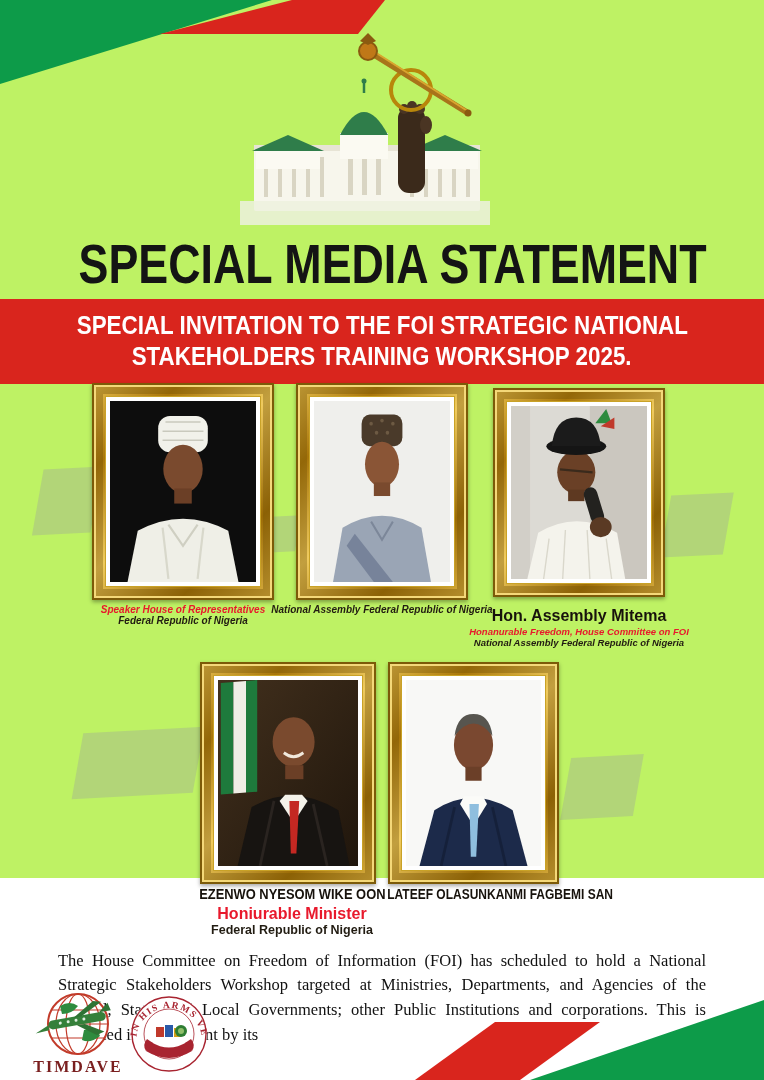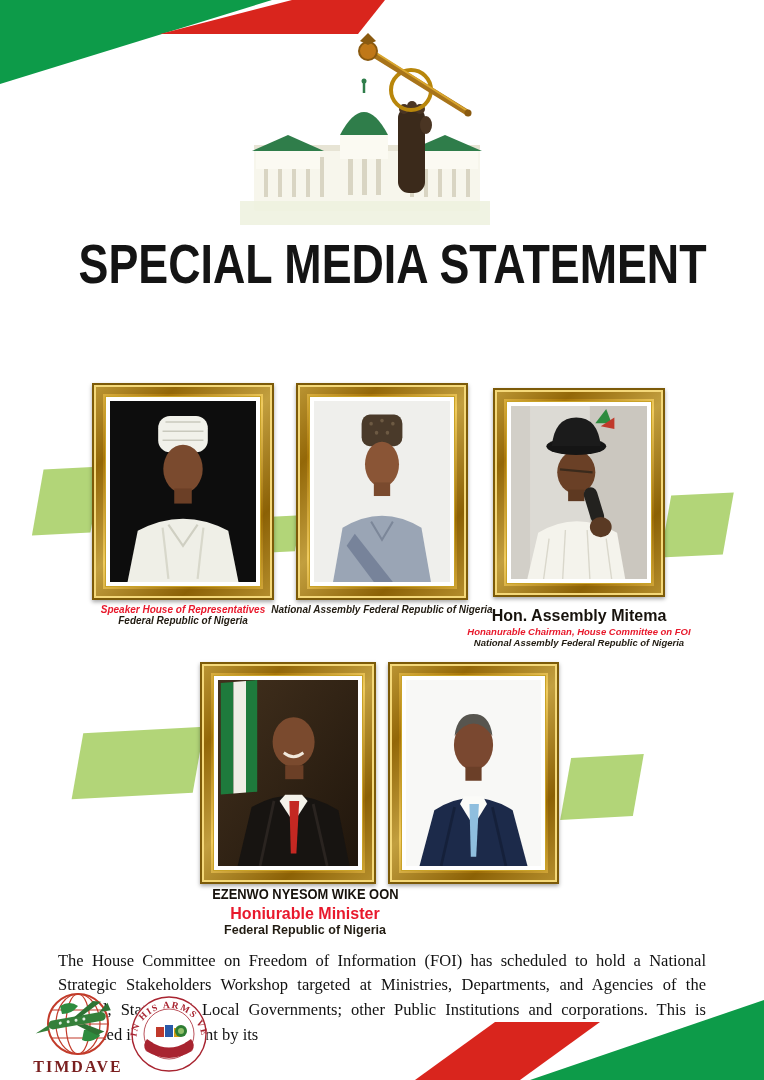--- a/index.html
+++ b/index.html
@@ -1,18 +1,18 @@
 <!DOCTYPE html>
 <html><head>
 <meta charset="utf-8">
 <style>
   html,body{margin:0;padding:0;background:#888;}
   .poster{
     position:relative;width:764px;height:1080px;margin:0 auto;
-    background:#ffffff;overflow:hidden;
+    background:#bef264;overflow:hidden;
     font-family:"Liberation Sans",sans-serif;
   }
   
   .deco{position:absolute;}
   .green-top{left:0;top:0;width:290px;height:90px;background:#0d9b49;
     clip-path:polygon(0 0,272px 0,0 84px);}
   .red-top{left:0;top:0;width:420px;height:40px;background:#d9251d;
     clip-path:polygon(292px 0,385px 0,358px 34px,160px 34px);}
   .white-bottom{left:0;top:878px;width:764px;height:202px;background:#ffffff;}
   .red-bottom{left:380px;top:1018px;width:260px;height:62px;background:#d9251d;
@@ -54,21 +54,21 @@
   .row1 .name{font-size:16px;margin-bottom:2px;}
   .row1 .role,.row1 .org{font-style:italic;font-size:10px;}
   .cap3 .role,.cap3 .org{font-size:9.5px;}
   .row2 .name{font-size:15px;margin-bottom:2px;}
   .row2 .role{font-size:16px;}
   .row2 .org{font-size:12.5px;}
   .cap1{left:43px;top:604px;width:280px;}
   .cap2{left:242px;top:604px;width:280px;}
   .cap2 .role{max-width:228px;}
   .cap3{left:458px;top:607px;width:242px;}
-  .cap4{left:185px;top:886px;width:240px;}
+  .cap4{left:172px;top:886px;width:240px;}
   .cap5{left:359px;top:886px;width:230px;}
   .cap5 .role{max-width:212px;}
   
   .body-text{position:absolute;left:58px;top:932px;width:648px;z-index:3;
     font-family:"Liberation Serif",serif;font-size:16.5px;line-height:1.5;color:#111;
     text-align:justify;}
   
   .logo{position:absolute;z-index:3;}
   .logo-timdave{left:26px;top:990px;}
   .logo-iha{left:120px;top:993px;}
@@ -136,20 +136,24 @@
       <circle cx="128" cy="18" r="9" fill="#c07818" stroke="#8a5a10" stroke-width="2"></circle>
       <polygon points="120,8 128,0 136,8 128,12" fill="#8a5a10"></polygon>
       <circle cx="228" cy="80" r="3.5" fill="#8a5a10"></circle>
     </svg>
   </div>
 
   <div class="title">
     <span class="cond">SPECIAL MEDIA STATEMENT</span>
   </div>
 
+  <div class="banner">
+    <span class="cond2">SPECIAL INVITATION TO THE FOI STRATEGIC NATIONAL</span><br>
+    <span class="cond2">STAKEHOLDERS TRAINING WORKSHOP 2025.</span>
+  </div>
 
   <div class="frame" style="left:92px;top:383px;width:182px;height:217px;">
     <div class="mat">
       <div class="photo">
         <svg viewBox="0 0 100 120" preserveAspectRatio="none">
           <rect width="100" height="120" fill="#0d0d0d"></rect>
           <rect x="33" y="10" width="34" height="24" rx="8" fill="#f1f1ea"></rect>
           <g stroke="#c9c9bd" stroke-width="1">
               <line x1="38" y1="14" x2="62" y2="14"></line>
               <line x1="36" y1="20" x2="64" y2="20"></line>
@@ -219,21 +223,21 @@
 
   <div class="cap row1 cap1">
     <span class="role">Speaker House of Representatives</span>
     <span class="org">Federal Republic of Nigeria</span>
   </div>
   <div class="cap row1 cap2">
     <span class="org">National Assembly Federal Republic of Nigeria</span>
   </div>
   <div class="cap row1 cap3">
     <span class="name">Hon. Assembly Mitema</span>
-    <span class="role">Honanurable Chairman, House Committee on FOI</span>
+    <span class="role">Honanurable Freedom, House Committee on FOI</span>
     <span class="org">National Assembly Federal Republic of Nigeria</span>
   </div>
 
   <div class="frame" style="left:200px;top:662px;width:176px;height:222px;">
     <div class="mat">
       <div class="photo">
         <svg viewBox="0 0 100 120" preserveAspectRatio="none">
           <defs>
               <linearGradient id="wbg" x1="0" y1="0" x2="1" y2="1">
             <stop offset="0" stop-color="#42301d"></stop>
@@ -276,20 +280,21 @@
       </div>
     </div>
   </div>
 
   <div class="cap row2 cap4">
     <span class="name"><span class="cond2">EZENWO NYESOM WIKE OON</span></span>
     <span class="role">Honiurable Minister</span>
     <span class="org">Federal Republic of Nigeria</span>
   </div>
   <div class="cap row2 cap5">
+    <span class="name"><span class="cond">LATEEF OLASUNKANMI FAGBEMI SAN</span></span>
   </div>
 
   <p class="body-text">The House Committee on Freedom of Information (FOI) has scheduled to hold a National Strategic Stakeholders Workshop targeted at Ministries, Departments, and Agencies of the Federal, States and Local Governments; other Public Institutions and corporations. This is contained in a statement by its</p>
 
   <div class="logo logo-timdave">
     <svg width="122" height="88" viewBox="0 0 122 88">
       <circle cx="52" cy="34" r="30" fill="#ffffff" stroke="#c23b2a" stroke-width="2"></circle>
       <ellipse cx="52" cy="34" rx="12" ry="30" fill="none" stroke="#c23b2a" stroke-width="1.2"></ellipse>
       <ellipse cx="52" cy="34" rx="22" ry="30" fill="none" stroke="#c23b2a" stroke-width="1.2"></ellipse>
       <line x1="22" y1="34" x2="82" y2="34" stroke="#c23b2a" stroke-width="1.2"></line>

